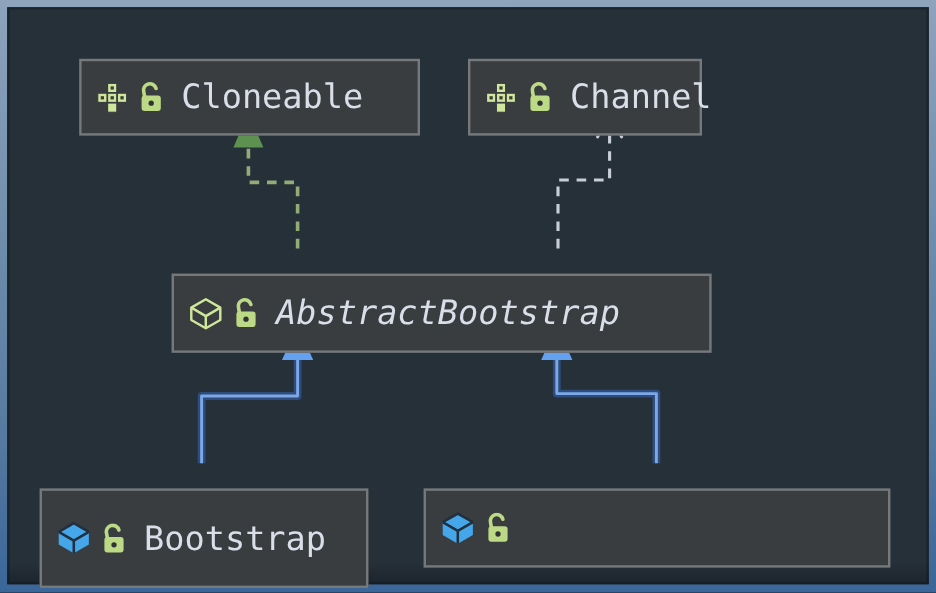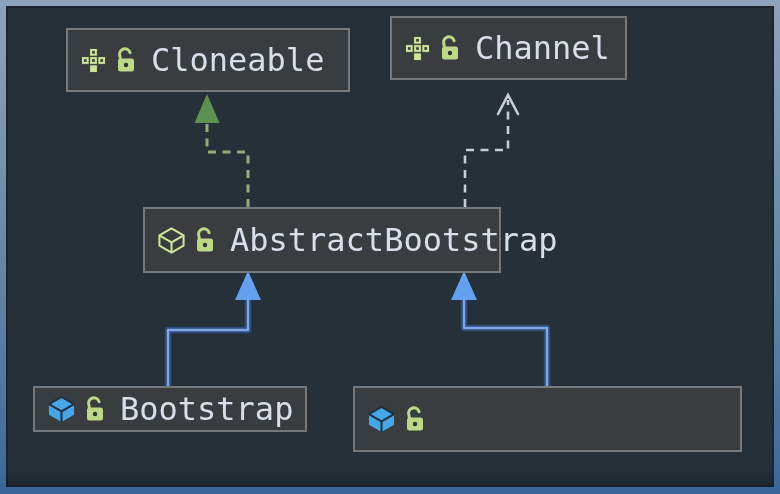--- a/index.html
+++ b/index.html
@@ -17,29 +17,30 @@
     content:"";position:absolute;left:0;right:0;bottom:0;height:18px;
     background:linear-gradient(180deg,rgba(10,16,24,0) 0%,rgba(10,16,24,0.38) 100%);
     pointer-events:none;
   }
   .edges{position:absolute;left:0;top:0;width:780px;height:494px;pointer-events:none;}
   .node{
     position:absolute;display:flex;align-items:center;
     background:#3a3d40;border:2px solid #75797c;
     padding-left:12px;
     font-family:"DejaVu Sans Mono","Liberation Mono",monospace;
-    font-size:32px;line-height:1;color:#d9dee8;
+    font-size:28px;line-height:1;color:#d9dee8;
     cursor:default;
+    margin-top:21px;
   }
   .node .icons{display:flex;align-items:center;gap:9px;flex:0 0 auto;}
   .node .label{margin-left:15px;white-space:nowrap;letter-spacing:0px;}
   .n-cloneable {left:66px;  top:28px;  width:284px; height:64px;}
-  .n-channel   {left:390px; top:16px;  width:237px; height:64px;}
-  .n-abstract  {left:143px; top:207px; width:358px; height:66px;}
-  .n-bootstrap {left:33px;  top:386px; width:274px; height:46px;}
+  .n-channel   {left:390px; top:28px;  width:195px; height:64px;}
+  .n-abstract  {left:143px; top:207px; width:450px; height:66px;font-style:italic;}
+  .n-bootstrap {left:33px;  top:386px; width:274px; height:83px;}
   .n-server    {left:353px; top:386px; width:389px; height:66px;}
   svg.icon{display:block;}
 </style>
 </head>
 <body>
 
 <div class="frame">
   <div class="canvas"></div>
 
   <svg class="edges" viewBox="0 0 780 494">

